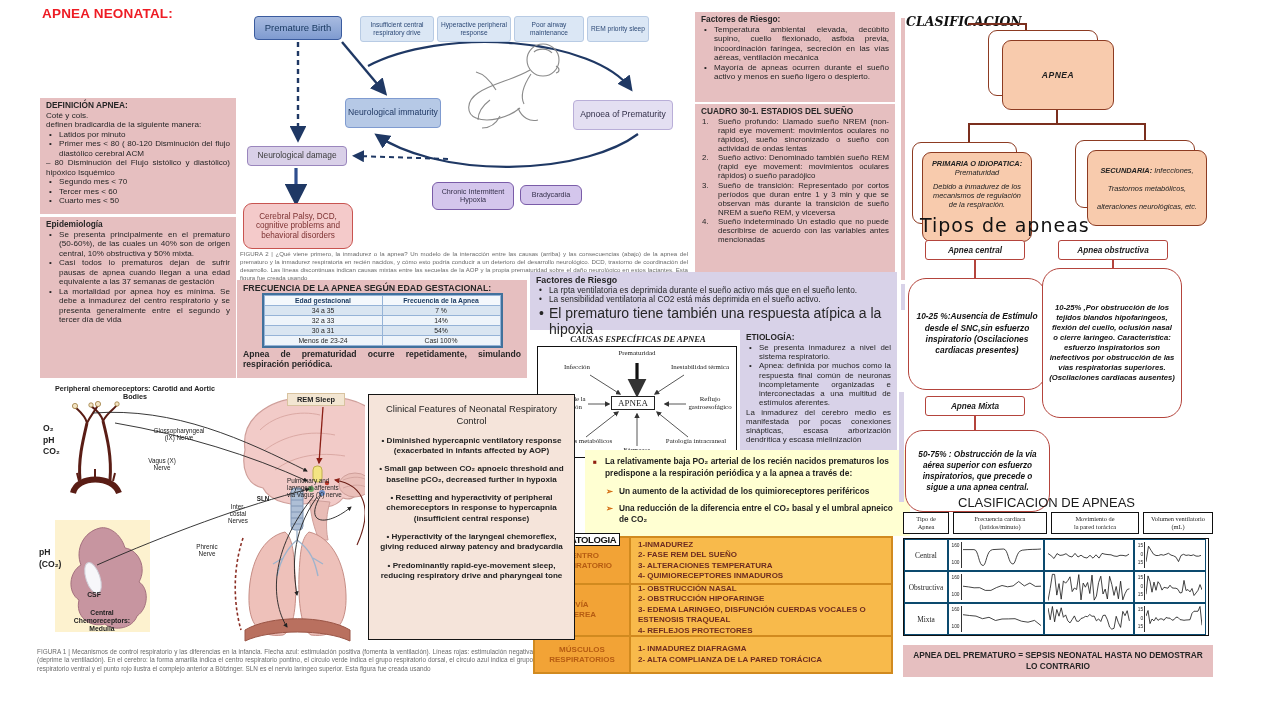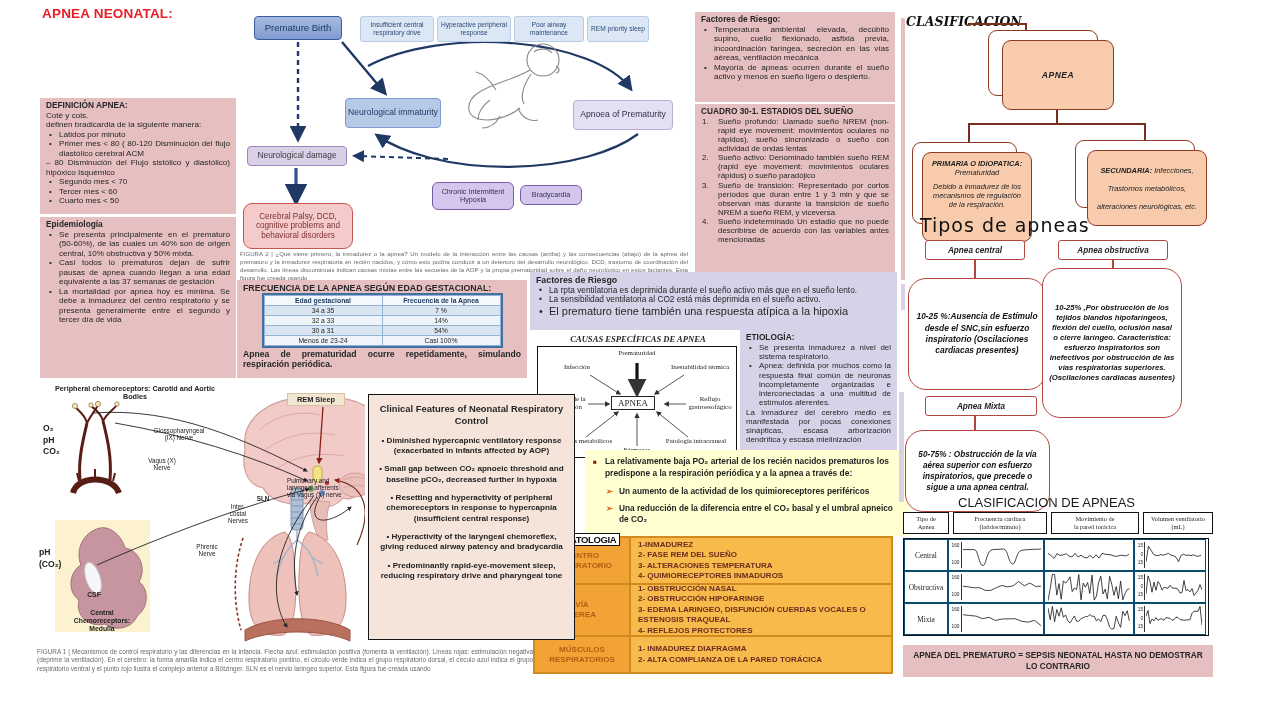--- a/index.html
+++ b/index.html
@@ -51,21 +51,21 @@
 .yitem::before{content:"➢";color:#d2690e;position:absolute;left:13px}
 
 .otable{border:2px solid #d18a1f}
 .orow{display:flex;border-bottom:2px solid #d18a1f}
 .orow:last-child{border-bottom:none}
 .olabel{width:96px;background:#f2a336;color:#b65c12;font-weight:bold;font-size:8px;display:flex;align-items:center;justify-content:center;text-align:center;border-right:2px solid #d18a1f;line-height:1.25}
 .oitems{flex:1;background:#f8ba4b;color:#6d2c20;font-weight:bold;font-size:8px;padding:3px 7px;display:flex;align-items:center;line-height:1.3}
 .ftag{background:#fff;border:1.5px solid #111;color:#111;font-weight:bold;font-size:9.5px;padding:0 3px;letter-spacing:-0.4px}
 
 .clin{background:#f5e4da;border:1.6px solid #141414;padding:8px 10px;text-align:center}
-.clin .t{font-weight:bold;font-size:9.4px;margin-bottom:9px;line-height:1.25}
+.clin .t{font-weight:normal;font-size:9.4px;margin-bottom:9px;line-height:1.25}
 .citem{font-size:8.1px;line-height:1.28;margin-bottom:8px;font-weight:bold;color:#222}
 .citem::before{content:"•  "}
 
 .sal{background:#f8cbad;border:1.5px solid #8d3b22;border-radius:9px}
 .backbox{background:#fff;border:1.5px solid #8d3b22;border-radius:9px}
 .clas-title{font-family:"DejaVu Serif",serif;font-weight:bold;font-style:italic;font-size:12.5px;color:#111}
 .saltext{font-style:italic;font-weight:bold;text-align:center;color:#222}
 .line{position:absolute;background:#7b2f1e}
 .rline{position:absolute;background:#b4443c}
 .tipos-title{font-family:"DejaVu Sans",sans-serif;font-size:19px;color:#111;letter-spacing:1px}
@@ -196,21 +196,21 @@
       <div class="nitem">Sueño activo: Denominado también sueño REM (rapid eye movement: movimientos oculares rápidos) o sueño paradójico</div>
       <div class="nitem">Sueño de transición: Representado por cortos períodos que duran entre 1 y 3 min y que se observan más durante la transición de sueño NREM a sueño REM, y viceversa</div>
       <div class="nitem">Sueño indeterminado Un estadio que no puede describirse de acuerdo con las variables antes mencionadas</div>
     </div>
   </div>
 
   <div class="abs lav panel" style="left:530px;top:272px;width:367px;height:58px">
     <div class="ptitle" style="font-size:8.8px">Factores de Riesgo</div>
     <div class="blt" style="font-size:8.3px">La rpta ventilatoria es deprimida durante el sueño activo más que en el sueño lento.</div>
     <div class="blt" style="font-size:8.3px">La sensibilidad ventilatoria al CO2 está más deprimida en el sueño activo.</div>
-    <div class="blt" style="font-size:11px">El prematuro tiene también una respuesta atípica a la hipoxia</div>
+    <div class="blt" style="font-size:14px">El prematuro tiene también una respuesta atípica a la hipoxia</div>
   </div>
 
   <div class="abs cz-title" style="left:540px;top:334px;width:196px">CAUSAS ESPECÍFICAS DE APNEA</div>
   <div class="abs" style="left:537px;top:346px;width:200px;height:112px;background:#fff;border:1.5px solid #111">
     <svg width="197" height="109" style="position:absolute;left:0;top:0">
       <defs>
           <marker id="cm" markerWidth="6" markerHeight="6" refX="4.5" refY="3" orient="auto">
             <path d="M0,0 L6,3 L0,6 Z" fill="#333"></path>
           </marker>
         </defs>
@@ -406,21 +406,21 @@
     <span class="saltext" style="font-size:7.4px">SECUNDARIA:</span><span class="saltext" style="font-size:7.4px;font-weight:normal"> Infecciones, Trastornos metabólicos, alteraciones neurológicas, etc.</span>
   </div>
 
   <div class="abs tipos-title" style="left:920px;top:214px">Tipos de apneas</div>
   <div class="chip" style="left:925px;top:240px;width:100px;height:20px">Apnea central</div>
   <div class="chip" style="left:1058px;top:240px;width:110px;height:20px">Apnea obstructiva</div>
   <div class="rline" style="left:974px;top:260px;width:1.5px;height:18px"></div>
   <div class="rline" style="left:1112px;top:260px;width:1.5px;height:8px"></div>
   <div class="tdesc" style="left:908px;top:278px;width:138px;height:112px;font-size:8.4px">10-25 %:Ausencia de Estímulo desde el SNC,sin esfuerzo inspiratorio (Oscilaciones cardiacas presentes)</div>
   <div class="tdesc" style="left:1042px;top:268px;width:140px;height:150px;font-size:7.7px;line-height:1.3">10-25% ,Por obstrucción de los tejidos blandos hipofaríngeos, flexión del cuello, oclusión nasal o cierre laríngeo. Característica: esfuerzo inspiratorios son inefectivos por obstrucción de las vías respiratorias superiores. (Oscilaciones cardiacas ausentes)</div>
-  <div class="chip" style="left:925px;top:396px;width:112px;height:20px">Apnea Mixta</div>
+  <div class="chip" style="left:925px;top:396px;width:100px;height:20px">Apnea Mixta</div>
   <div class="rline" style="left:974px;top:416px;width:1.5px;height:14px"></div>
   <div class="tdesc" style="left:905px;top:430px;width:145px;height:82px;font-size:8.2px">50-75% : Obstrucción de la vía aérea superior con esfuerzo inspiratorios, que precede o sigue a una apnea central.</div>
 
   <div class="abs cat-title" style="left:958px;top:495px">CLASIFICACION DE APNEAS</div>
   <div class="hbox pre" style="left:903px;top:512px;width:46px;height:22px">Tipo de
 Apnea</div>
   <div class="hbox pre" style="left:953px;top:512px;width:94px;height:22px">Frecuencia cardiaca
 (latidos/minuto)</div>
   <div class="hbox pre" style="left:1051px;top:512px;width:88px;height:22px">Movimiento de
 la pared torácica</div>

